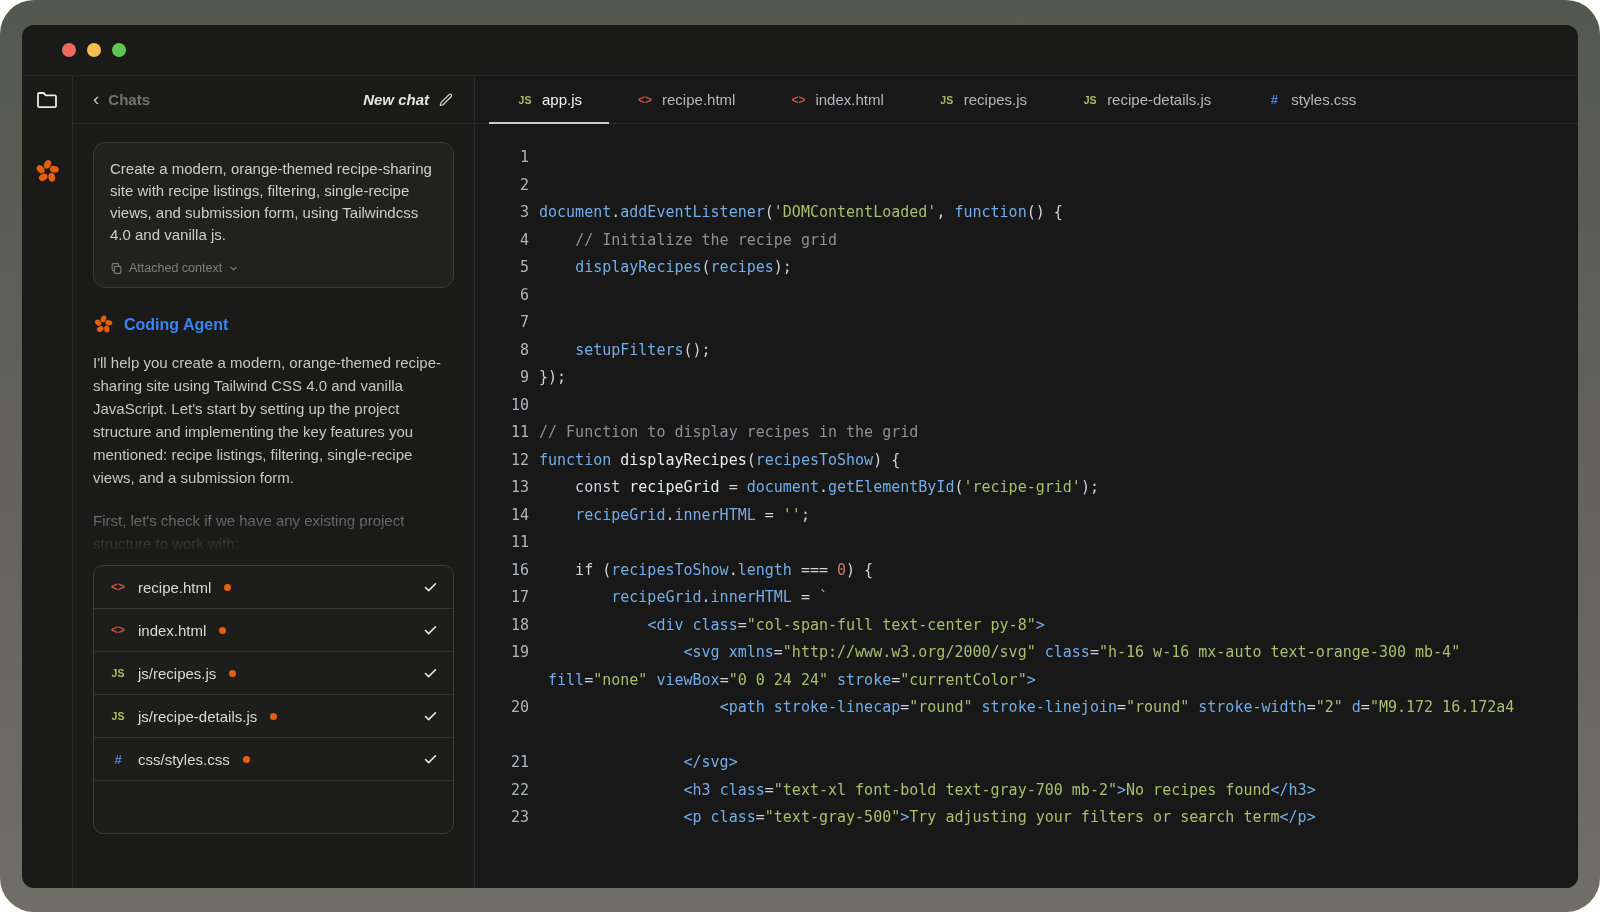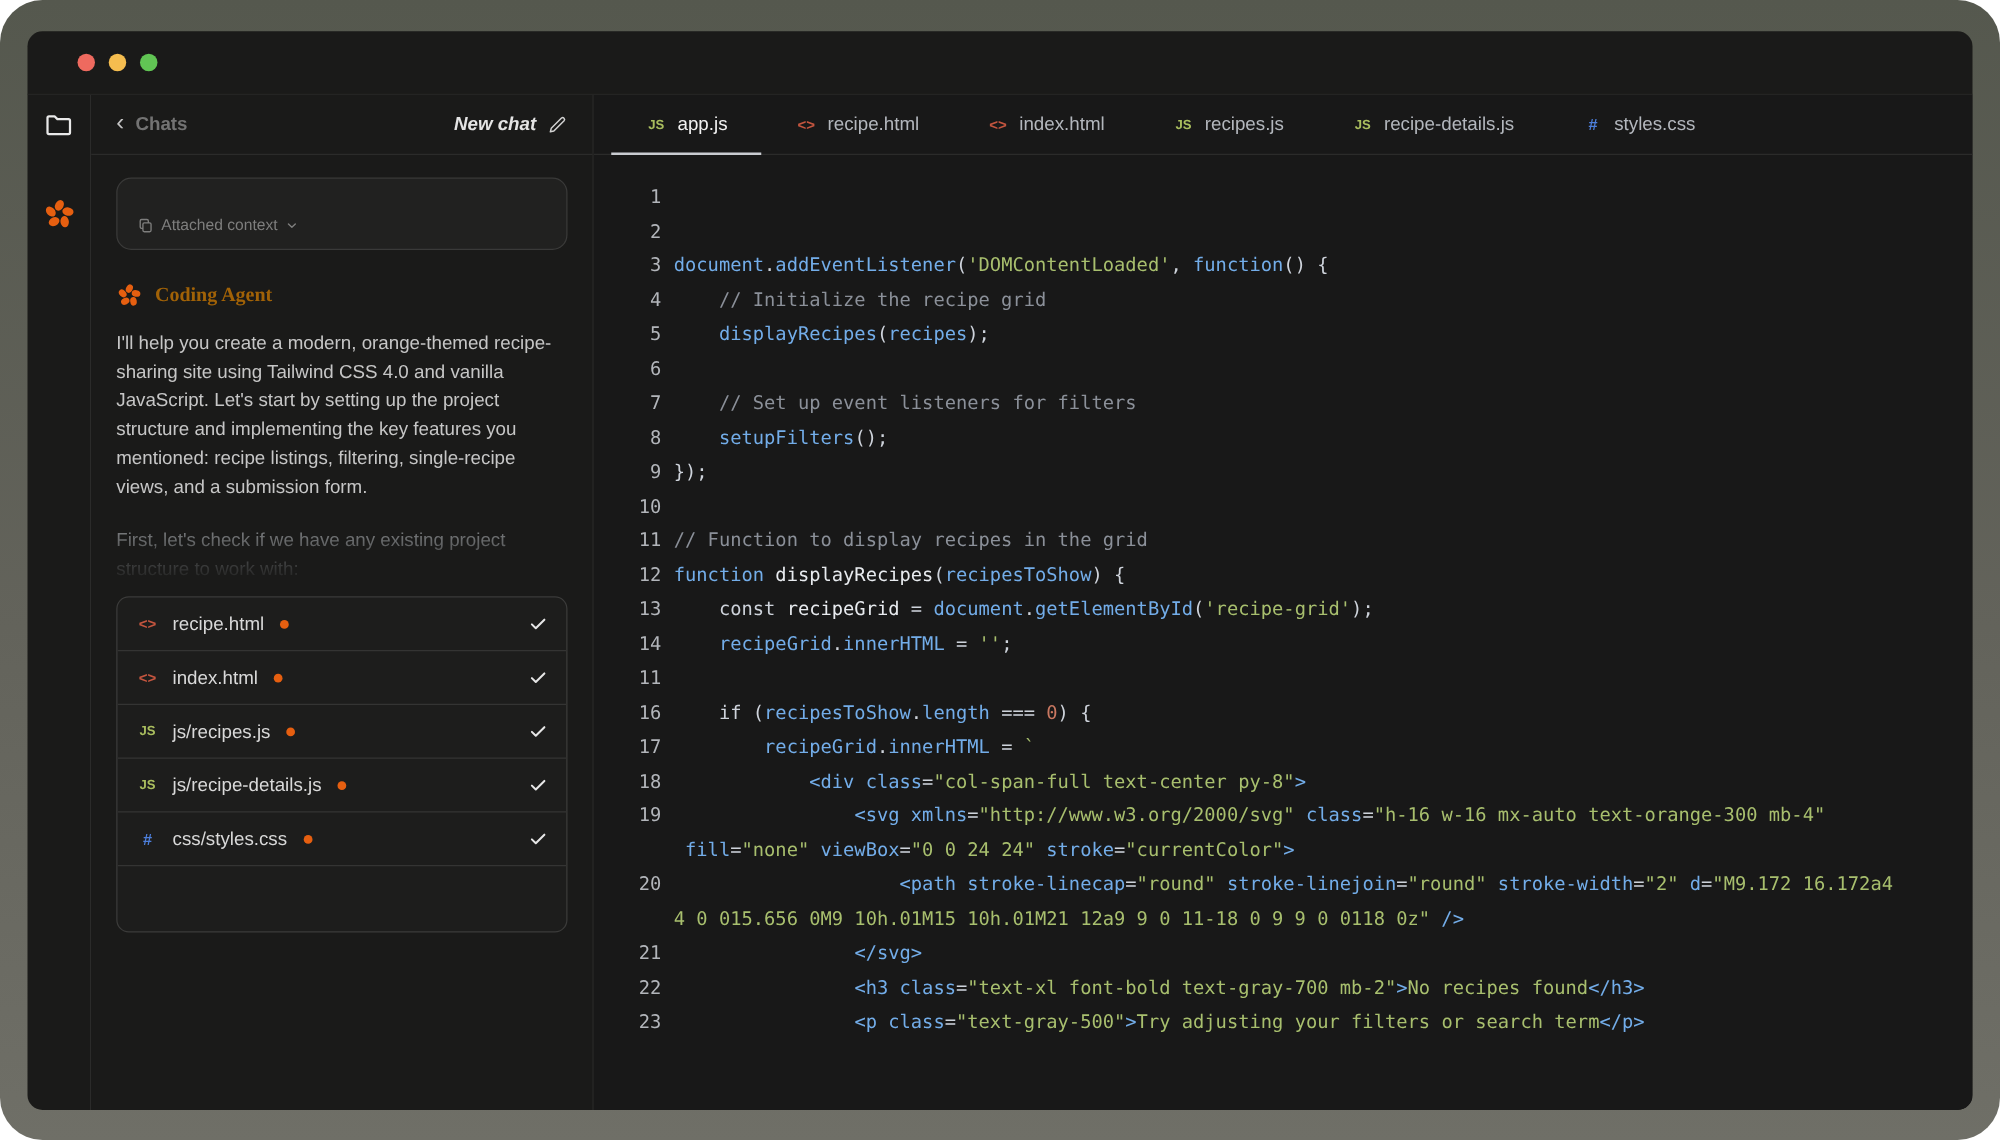--- a/index.html
+++ b/index.html
@@ -26,21 +26,21 @@
   .chat-title{font-size:15px;font-weight:700;color:#737373;}
   .chat-header .spacer{flex:1;}
   .newchat{display:flex;align-items:center;gap:9px;background:none;border:none;padding:0;}
   .newchat-label{font-size:15px;font-weight:700;color:#e4e4e4;font-style:italic;}
   .chat-scroll{flex:1;overflow:hidden;padding:18px 20px 0 20px;}
   .user-card{border:1px solid #3a3a39;background:#212120;border-radius:12px;padding:15px 16px 12px 16px;}
   .user-text{font-size:15px;line-height:22px;color:#cdcdcd;}
   .attached-row{margin-top:15px;display:flex;align-items:center;gap:6px;background:none;border:none;padding:0;
     color:#7e7e7d;font-size:12.5px;text-align:center;}
   .agent-head{margin-top:26px;display:flex;align-items:center;gap:10px;}
-  .agent-name{font-size:16px;font-weight:700;color:#a16207;font-family:Liberation Serif, serif;}
+  .agent-name{font-size:16px;font-weight:700;color:#3b82f6;}
   .agent-par{margin-top:16px;font-size:15px;line-height:23px;color:#c6c6c6;}
   .agent-faded{margin-top:20px;font-size:15px;line-height:23px;color:#939699;max-height:52px;overflow:hidden;
     -webkit-mask-image:linear-gradient(to bottom,rgba(0,0,0,.85),rgba(0,0,0,0));
     mask-image:linear-gradient(to bottom,rgba(0,0,0,.85),rgba(0,0,0,0));}
   .changes-label{margin-top:24px;font-size:15px;font-weight:700;color:#e9e9e9;}
   .changes-list{margin-top:10px;border:1px solid #3b3b3a;border-radius:10px;overflow:hidden;background:#1d1d1c;}
   .chrow{height:42px;display:flex;align-items:center;padding:0 15px;gap:11px;}
   .chrow + .chrow{border-top:1px solid #343433;}
   .chrow.partial{height:52px;}
   .chname{font-size:15px;color:#d9d9d9;}
@@ -110,20 +110,21 @@
             <span>
               <svg width="16" height="16" viewBox="0 0 24 24" fill="none" stroke="#d2d2d2" stroke-width="1.8" stroke-linejoin="round" stroke-linecap="round">
                 <path d="M16.8 3.7a2.2 2.2 0 0 1 3.1 3.1L7.6 19.1 3.4 20.2l1.1-4.2L16.8 3.7z"></path>
               </svg>
             </span>
           </button>
         </div>
 
         <div class="chat-scroll">
           <div class="user-card">
+            <div class="user-text">Create a modern, orange-themed recipe-sharing site with recipe listings, filtering, single-recipe views, and submission form, using Tailwindcss 4.0 and vanilla js.</div>
             <button class="attached-row">
               <span>
                 <svg width="13" height="13" viewBox="0 0 24 24" fill="none" stroke="#7e7e7d" stroke-width="2" stroke-linejoin="round">
                   <rect x="8" y="8" width="12" height="13" rx="2"></rect>
                   <path d="M16 8V5a2 2 0 0 0-2-2H6a2 2 0 0 0-2 2v9a2 2 0 0 0 2 2h2"></path>
                 </svg>
               </span>
               <span>Attached context</span>
               <span>
                 <svg width="11" height="11" viewBox="0 0 24 24" fill="none" stroke="#7e7e7d" stroke-width="2.4" stroke-linecap="round" stroke-linejoin="round">
@@ -239,36 +240,36 @@
               <span>styles.css</span>
             </div>
           </div>
         <div class="code-area">
             <div class="code-row"><span class="gutter">1</span></div>
             <div class="code-row"><span class="gutter">2</span><span class="code-text"></span></div>
             <div class="code-row"><span class="gutter">3</span><span class="code-text"><span class="tok-b">document</span><span class="tok-p">.</span><span class="tok-b">addEventListener</span><span class="tok-p">(</span><span class="tok-g">'DOMContentLoaded'</span><span class="tok-p">, </span><span class="tok-b">function</span><span class="tok-p">() {</span></span></div>
             <div class="code-row"><span class="gutter">4</span><span class="code-text"><span class="tok-p">    </span><span class="tok-cm">// Initialize the recipe grid</span></span></div>
             <div class="code-row"><span class="gutter">5</span><span class="code-text"><span class="tok-p">    </span><span class="tok-b">displayRecipes</span><span class="tok-p">(</span><span class="tok-b">recipes</span><span class="tok-p">);</span></span></div>
             <div class="code-row"><span class="gutter">6</span><span class="code-text"></span></div>
-            <div class="code-row"><span class="gutter">7</span><span class="code-text"><span class="tok-p">    </span><span class="tok-cm">// Set up event listeners for filters</span></span></div>
+            <div class="code-row"><span class="gutter">7</span></div>
             <div class="code-row"><span class="gutter">8</span><span class="code-text"><span class="tok-p">    </span><span class="tok-b">setupFilters</span><span class="tok-p">();</span></span></div>
             <div class="code-row"><span class="gutter">9</span><span class="code-text"><span class="tok-p">});</span></span></div>
             <div class="code-row"><span class="gutter">10</span><span class="code-text"></span></div>
             <div class="code-row"><span class="gutter">11</span><span class="code-text"><span class="tok-cm">// Function to display recipes in the grid</span></span></div>
             <div class="code-row"><span class="gutter">12</span><span class="code-text"><span class="tok-b">function </span><span class="tok-w">displayRecipes</span><span class="tok-p">(</span><span class="tok-b">recipesToShow</span><span class="tok-p">) {</span></span></div>
             <div class="code-row"><span class="gutter">13</span><span class="code-text"><span class="tok-p">    const </span><span class="tok-w">recipeGrid</span><span class="tok-p"> = </span><span class="tok-b">document</span><span class="tok-p">.</span><span class="tok-b">getElementById</span><span class="tok-p">(</span><span class="tok-g">'recipe-grid'</span><span class="tok-p">);</span></span></div>
             <div class="code-row"><span class="gutter">14</span><span class="code-text"><span class="tok-p">    </span><span class="tok-b">recipeGrid</span><span class="tok-p">.</span><span class="tok-b">innerHTML</span><span class="tok-p"> = </span><span class="tok-g">''</span><span class="tok-p">;</span></span></div>
             <div class="code-row"><span class="gutter">11</span><span class="code-text"></span></div>
             <div class="code-row"><span class="gutter">16</span><span class="code-text"><span class="tok-p">    if (</span><span class="tok-b">recipesToShow</span><span class="tok-p">.</span><span class="tok-b">length</span><span class="tok-p"> === </span><span class="tok-o">0</span><span class="tok-p">) {</span></span></div>
             <div class="code-row"><span class="gutter">17</span><span class="code-text"><span class="tok-p">        </span><span class="tok-b">recipeGrid</span><span class="tok-p">.</span><span class="tok-b">innerHTML</span><span class="tok-p"> = </span><span class="tok-g">`</span></span></div>
             <div class="code-row"><span class="gutter">18</span><span class="code-text"><span class="tok-p">            </span><span class="tok-b">&lt;div</span><span class="tok-p"> </span><span class="tok-b">class</span><span class="tok-p">=</span><span class="tok-g">"col-span-full text-center py-8"</span><span class="tok-b">&gt;</span></span></div>
             <div class="code-row"><span class="gutter">19</span><span class="code-text"><span class="tok-p">                </span><span class="tok-b">&lt;svg</span><span class="tok-p"> </span><span class="tok-b">xmlns</span><span class="tok-p">=</span><span class="tok-g">"http://www.w3.org/2000/svg"</span><span class="tok-p"> </span><span class="tok-b">class</span><span class="tok-p">=</span><span class="tok-g">"h-16 w-16 mx-auto text-orange-300 mb-4"</span></span></div>
             <div class="code-row"><span class="gutter"></span><span class="code-text"><span class="tok-p"> </span><span class="tok-b">fill</span><span class="tok-p">=</span><span class="tok-g">"none"</span><span class="tok-p"> </span><span class="tok-b">viewBox</span><span class="tok-p">=</span><span class="tok-g">"0 0 24 24"</span><span class="tok-p"> </span><span class="tok-b">stroke</span><span class="tok-p">=</span><span class="tok-g">"currentColor"</span><span class="tok-b">&gt;</span></span></div>
             <div class="code-row"><span class="gutter">20</span><span class="code-text"><span class="tok-p">                    </span><span class="tok-b">&lt;path</span><span class="tok-p"> </span><span class="tok-b">stroke-linecap</span><span class="tok-p">=</span><span class="tok-g">"round"</span><span class="tok-p"> </span><span class="tok-b">stroke-linejoin</span><span class="tok-p">=</span><span class="tok-g">"round"</span><span class="tok-p"> </span><span class="tok-b">stroke-width</span><span class="tok-p">=</span><span class="tok-g">"2"</span><span class="tok-p"> </span><span class="tok-b">d</span><span class="tok-p">=</span><span class="tok-g">"M9.172 16.172a4</span></span></div>
-            <div class="code-row"><span class="gutter"></span><span class="code-text"><span class="tok-g">4 0 015.656 0M9 10h.01M15 10h.01M21 12a9 9 0 11-18 0 9 9 0 0118 0z"</span><span class="tok-p"> </span><span class="tok-b">/&gt;</span></span></div>
+            <div class="code-row"><span class="gutter"></span></div>
             <div class="code-row"><span class="gutter">21</span><span class="code-text"><span class="tok-p">                </span><span class="tok-b">&lt;/svg&gt;</span></span></div>
             <div class="code-row"><span class="gutter">22</span><span class="code-text"><span class="tok-p">                </span><span class="tok-b">&lt;h3</span><span class="tok-p"> </span><span class="tok-b">class</span><span class="tok-p">=</span><span class="tok-g">"text-xl font-bold text-gray-700 mb-2"</span><span class="tok-b">&gt;</span><span class="tok-g">No recipes found</span><span class="tok-b">&lt;/h3&gt;</span></span></div>
             <div class="code-row"><span class="gutter">23</span><span class="code-text"><span class="tok-p">                </span><span class="tok-b">&lt;p</span><span class="tok-p"> </span><span class="tok-b">class</span><span class="tok-p">=</span><span class="tok-g">"text-gray-500"</span><span class="tok-b">&gt;</span><span class="tok-g">Try adjusting your filters or search term</span><span class="tok-b">&lt;/p&gt;</span></span></div>
           </div>
       </div>
 
     </div>
   </div>
 </div>
 

